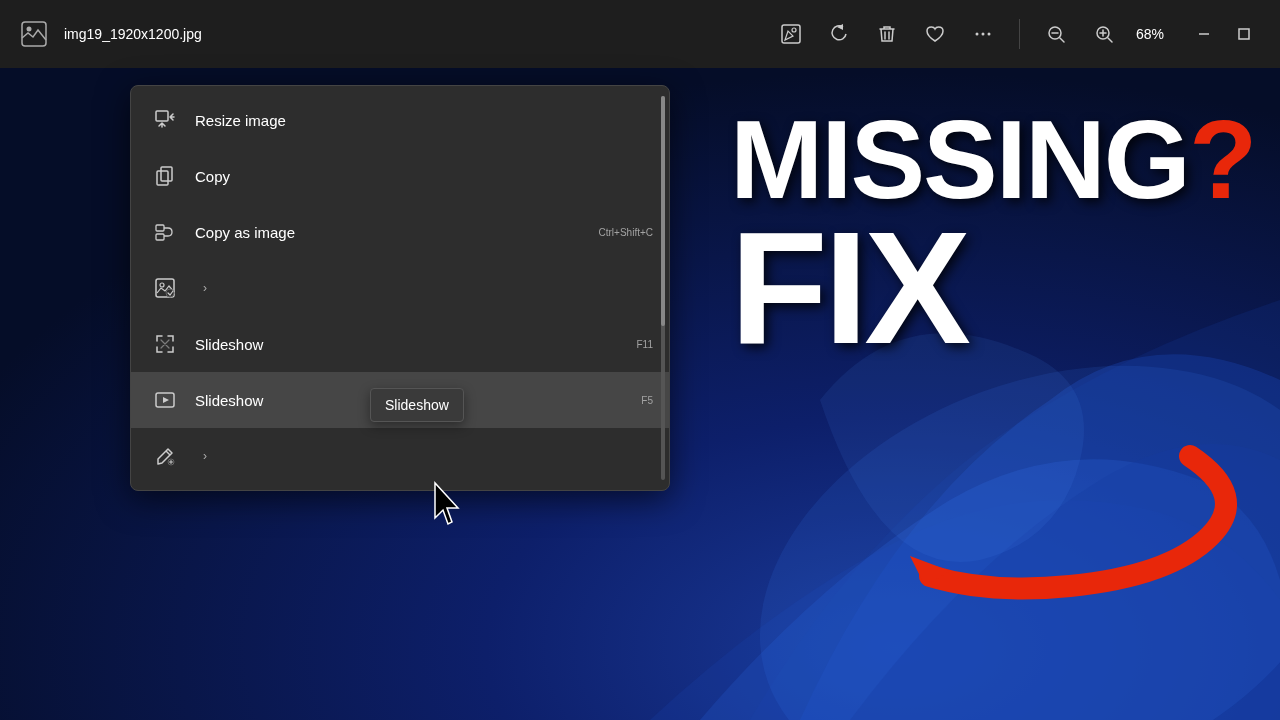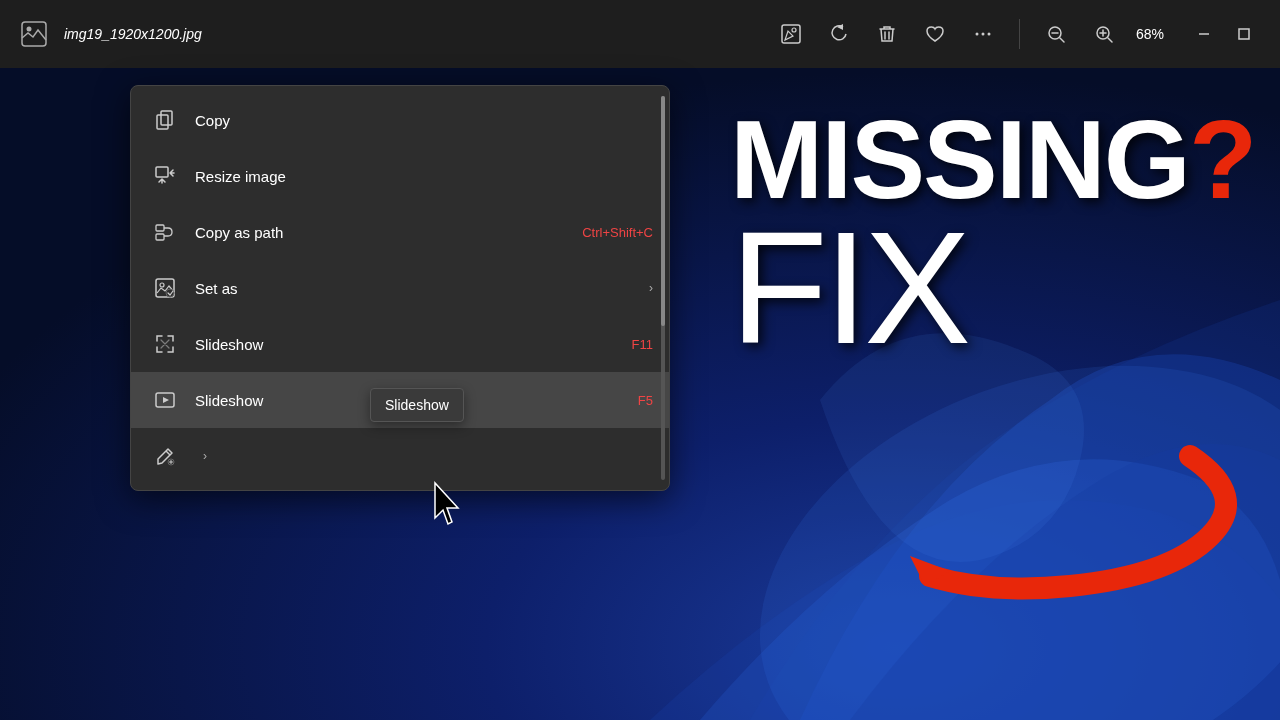--- a/index.html
+++ b/index.html
@@ -42,21 +42,20 @@
       justify-content: center;
       color: #ccc;
       font-size: 20px;
       margin-right: 12px;
     }
 
     .topbar-title {
       color: #fff;
       font-size: 14px;
       flex: 1;
-      font-style: italic;
     }
 
     .topbar-actions {
       display: flex;
       align-items: center;
       gap: 8px;
       justify-content: center;
     }
 
     .topbar-btn {
@@ -137,22 +136,22 @@
       flex-shrink: 0;
     }
 
     .menu-label {
       color: #fff;
       font-size: 15px;
       flex: 1;
     }
 
     .menu-shortcut {
-      color: #ef4444;
-      font-size: 13px;
+      color: #a3a3a3;
+      font-size: 10px;
       margin-left: auto;
     }
 
     .menu-arrow {
       color: #aaa;
       font-size: 12px;
       margin-left: 8px;
     }
 
     
@@ -225,21 +224,21 @@
 
     .big-text-question {
       font-size: 112px;
       font-weight: 900;
       color: #e8270a;
       line-height: 1;
     }
 
     .big-text-fix {
       font-size: 160px;
-      font-weight: 400;
+      font-weight: 700;
       color: #fff;
       line-height: 0.9;
       text-shadow: 4px 4px 12px rgba(0,0,0,0.8);
       letter-spacing: -4px;
     }
 
     .missing-row {
       display: flex;
       align-items: baseline;
     }
@@ -368,61 +367,60 @@
       </div>
     </div>
   </div>
 </div>
 
 <div class="context-menu">
 
   <div class="menu-item">
     <div class="menu-icon">
       <svg width="22" height="22" viewBox="0 0 22 22" fill="none">
-        <rect x="7" y="2" width="11" height="14" rx="1" stroke="#ccc" stroke-width="1.5" fill="none"></rect>
-        <rect x="3" y="6" width="11" height="14" rx="1" stroke="#ccc" stroke-width="1.5" fill="none" fill-opacity="0" style="fill:#2d2d2d"></rect>
-      </svg>
-    </div>
-    <span class="menu-label">Copy</span>
-  </div>
-
-  <div class="menu-item">
-    <div class="menu-icon">
-      <svg width="22" height="22" viewBox="0 0 22 22" fill="none">
         <rect x="2" y="2" width="12" height="10" rx="1" stroke="#ccc" stroke-width="1.5" fill="none"></rect>
         <path d="M16 8 L20 8 M16 8 L19 5 M16 8 L19 11" stroke="#ccc" stroke-width="1.5" stroke-linecap="round"></path>
         <path d="M8 14 L8 18 M8 14 L5 17 M8 14 L11 17" stroke="#ccc" stroke-width="1.5" stroke-linecap="round"></path>
       </svg>
     </div>
     <span class="menu-label">Resize image</span>
   </div>
 
   <div class="menu-item">
     <div class="menu-icon">
       <svg width="22" height="22" viewBox="0 0 22 22" fill="none">
+        <rect x="7" y="2" width="11" height="14" rx="1" stroke="#ccc" stroke-width="1.5" fill="none"></rect>
+        <rect x="3" y="6" width="11" height="14" rx="1" stroke="#ccc" stroke-width="1.5" fill="none" fill-opacity="0" style="fill:#2d2d2d"></rect>
+      </svg>
+    </div>
+    <span class="menu-label">Copy</span>
+  </div>
+
+  <div class="menu-item">
+    <div class="menu-icon">
+      <svg width="22" height="22" viewBox="0 0 22 22" fill="none">
         <rect x="2" y="4" width="8" height="6" rx="1" stroke="#ccc" stroke-width="1.3" fill="none"></rect>
         <rect x="2" y="13" width="8" height="6" rx="1" stroke="#ccc" stroke-width="1.3" fill="none"></rect>
         <path d="M10 7 L14 7 Q18 7 18 11 Q18 15 14 15 L10 15" stroke="#ccc" stroke-width="1.3" fill="none"></path>
       </svg>
     </div>
-    <span class="menu-label">Copy as path</span>
+    <span class="menu-label">Copy as image</span>
     <span class="menu-shortcut">Ctrl+Shift+C</span>
   </div>
 
   <div class="menu-item">
     <div class="menu-icon">
       <svg width="22" height="22" viewBox="0 0 22 22" fill="none">
         <rect x="2" y="2" width="18" height="18" rx="2" stroke="#ccc" stroke-width="1.5" fill="none"></rect>
         <circle cx="8" cy="8" r="2" stroke="#ccc" stroke-width="1.2" fill="none"></circle>
         <path d="M3 16 L7 11 L11 14 L15 9 L20 15" stroke="#ccc" stroke-width="1.2" fill="none"></path>
         <circle cx="16" cy="16" r="4" fill="#2d2d2d" stroke="#666" stroke-width="1"></circle>
         <path d="M14 16 L16 18 L19 14" stroke="#ccc" stroke-width="1.2" stroke-linecap="round" fill="none"></path>
       </svg>
     </div>
-    <span class="menu-label">Set as</span>
     <span class="menu-arrow">›</span>
   </div>
 
   <div class="menu-item">
     <div class="menu-icon">
       <svg width="22" height="22" viewBox="0 0 22 22" fill="none">
         <path d="M3 8 L3 3 L8 3 M14 3 L19 3 L19 8 M19 14 L19 19 L14 19 M8 19 L3 19 L3 14" stroke="#ccc" stroke-width="1.5" fill="none" stroke-linecap="round"></path>
         <path d="M7 7 L15 15 M15 7 L7 15" stroke="#ccc" stroke-width="1.2" fill="none" stroke-linecap="round" opacity="0.5"></path>
       </svg>
     </div>

